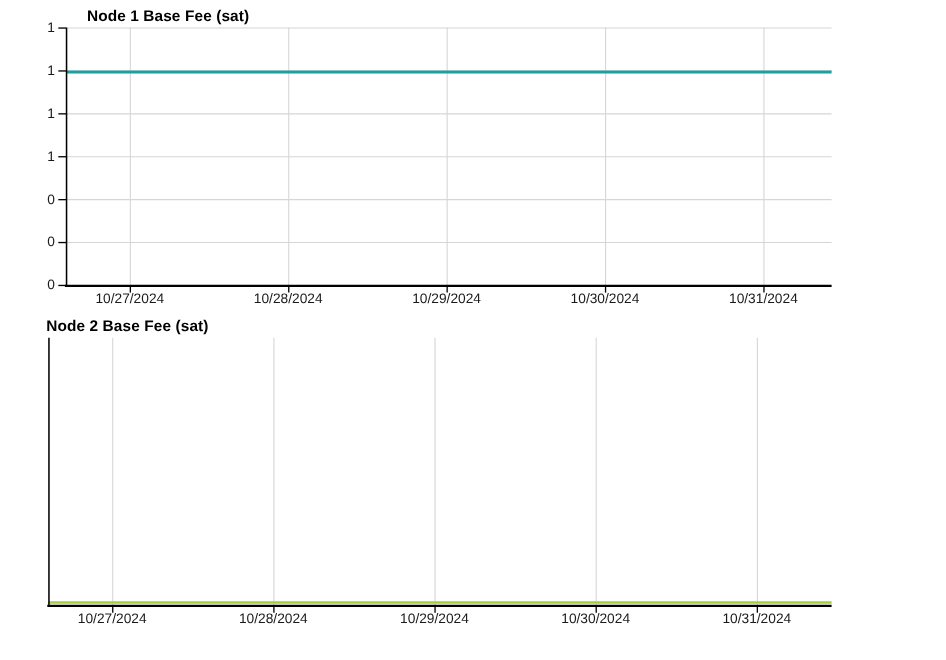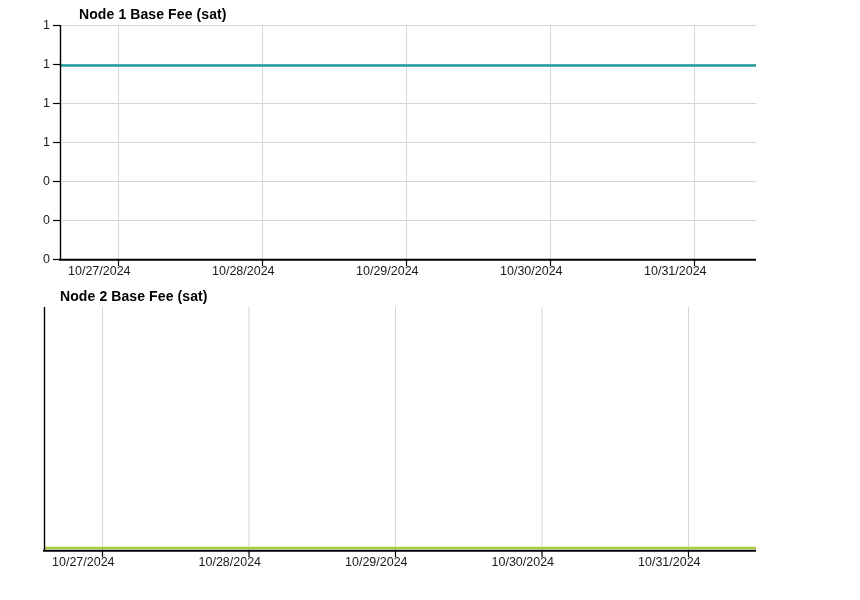--- a/index.html
+++ b/index.html
@@ -33,30 +33,31 @@
     position: absolute;
     font-size: 12.5px;
     color: #1a1a1a;
     line-height: 18px;
     white-space: nowrap;
   }
   .y-tick-label {
     text-align: right;
   }
   .x-tick-label {
+    text-align: center;
   }
 </style>
 </head>
 <body>
 
 <div class="screen">
 
   <h2 class="chart-title" style="left:79px; top:6px;">Node 1 Base Fee (sat)</h2>
 
-  <h2 class="chart-title" style="left:60px; top:288px;">Node 2 Base Fee (sat)</h2>
+  <h2 class="chart-title" style="left:42px; top:288px;">Node 2 Base Fee (sat)</h2>
 
   <svg id="charts-svg" width="860" height="600">
       <line x1="118.5" y1="25" x2="118.5" y2="259" stroke="#d6d6d6" stroke-width="1"></line>
       <line x1="262.5" y1="25" x2="262.5" y2="259" stroke="#d6d6d6" stroke-width="1"></line>
       <line x1="406.5" y1="25" x2="406.5" y2="259" stroke="#d6d6d6" stroke-width="1"></line>
       <line x1="550.5" y1="25" x2="550.5" y2="259" stroke="#d6d6d6" stroke-width="1"></line>
       <line x1="694.5" y1="25" x2="694.5" y2="259" stroke="#d6d6d6" stroke-width="1"></line>
       <line x1="60" y1="25.5" x2="834" y2="25.5" stroke="#d6d6d6" stroke-width="1"></line>
       <line x1="60" y1="64.5" x2="834" y2="64.5" stroke="#d6d6d6" stroke-width="1"></line>
       <line x1="60" y1="103.5" x2="834" y2="103.5" stroke="#d6d6d6" stroke-width="1"></line>

